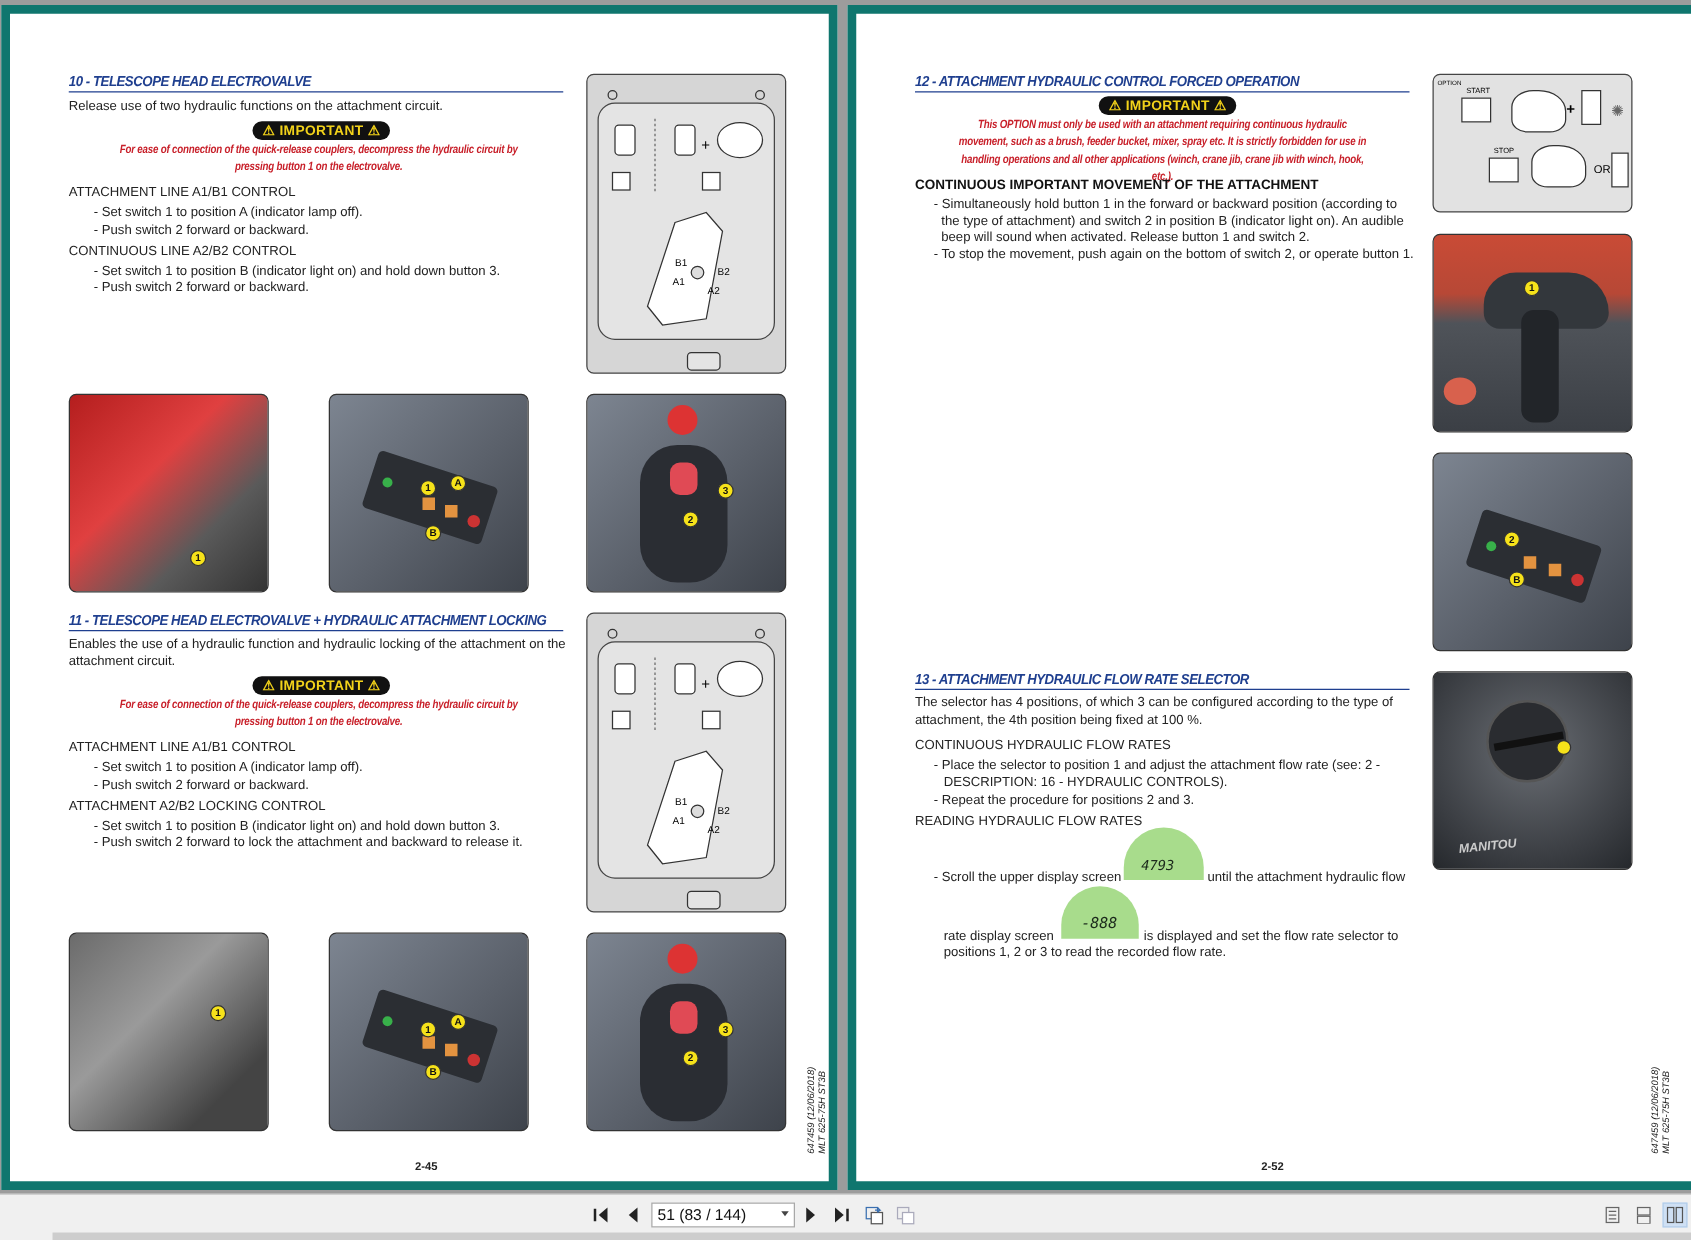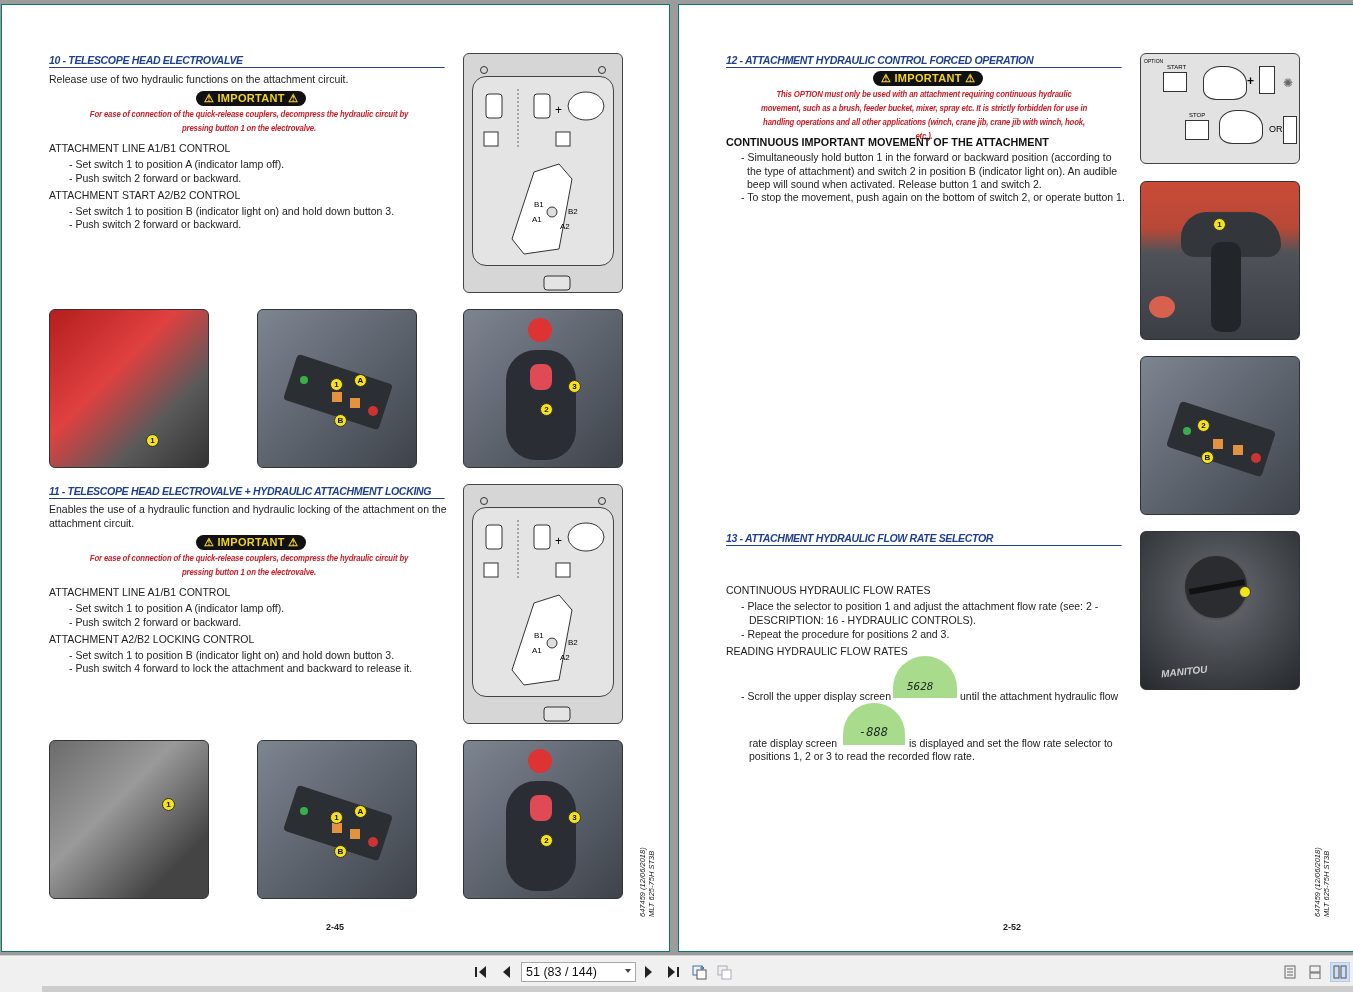--- a/index.html
+++ b/index.html
@@ -1,18 +1,18 @@
 <!DOCTYPE html>
 <html><head>
 <meta charset="utf-8">
 <style>
 *{box-sizing:border-box;margin:0;padding:0}
 html,body{width:1353px;height:992px;overflow:hidden;background:#9a9a9a;font-family:"Liberation Sans",sans-serif}
 .viewer{position:absolute;left:0;top:0;width:1353px;height:955px;background:#9c9c9c}
-.page{position:absolute;top:4px;height:948px;background:#fff;border:1px solid #0f766e}
+.page{position:absolute;top:4px;height:948px;background:#fff;border:7px solid #0f766e}
 .page.left{left:1px;width:669px}
 .page.right{left:678px;width:687px}
 .sec-title{position:absolute;font-style:italic;font-weight:bold;color:#1f3f8f;font-size:11.5px;letter-spacing:-0.4px;border-bottom:1px solid #1f3f8f;padding-bottom:1px;transform:scaleX(0.92);transform-origin:left}
 .txt{position:absolute;font-size:10.5px;color:#222;line-height:13.5px}
 .bul{padding-left:20px}
 .imp{position:absolute;background:#111;color:#f2d21a;font-weight:bold;font-size:11px;border-radius:9px;padding:1px 8px;letter-spacing:0.3px}
 .warn{position:absolute;color:#c8202a;font-style:italic;font-weight:bold;font-size:9.5px;text-align:center;line-height:14px;transform:scaleX(0.82);transform-origin:center;letter-spacing:-0.2px}
 .subhead{position:absolute;font-size:10.5px;color:#222}
 .boldhead{position:absolute;font-size:10.8px;font-weight:bold;color:#111}
 .photo{position:absolute;border:1px solid #333;border-radius:6px;overflow:hidden;background:linear-gradient(135deg,#7d8591,#5b616b 55%,#3e434b)}
@@ -36,21 +36,21 @@
 <div class="viewer">
 
   <div class="page left">
     <div class="sec-title" style="left:47px;top:49px;width:430px">10 - TELESCOPE HEAD ELECTROVALVE</div>
     <div class="txt" style="left:47px;top:68px;width:400px">Release use of two hydraulic functions on the attachment circuit.</div>
     <div class="imp" style="left:194px;top:86px">⚠ IMPORTANT ⚠</div>
     <div class="warn" style="left:47px;top:102px;width:400px">For ease of connection of the quick-release couplers, decompress the hydraulic circuit by pressing button 1 on the electrovalve.</div>
     <div class="subhead" style="left:47px;top:137px">ATTACHMENT LINE A1/B1 CONTROL</div>
     <div class="txt bul" style="left:47px;top:153px;width:400px">- Set switch 1 to position A (indicator lamp off).</div>
     <div class="txt bul" style="left:47px;top:167px;width:400px">- Push switch 2 forward or backward.</div>
-    <div class="subhead" style="left:47px;top:184px">ATTACHMENT START A2/B2 CONTROL</div>
+    <div class="subhead" style="left:47px;top:184px">CONTINUOUS LINE A2/B2 CONTROL</div>
     <div class="txt bul" style="left:47px;top:200px;width:400px">- Set switch 1 to position B (indicator light on) and hold down button 3.</div>
     <div class="txt bul" style="left:47px;top:213px;width:400px">- Push switch 2 forward or backward.</div>
 
     <div class="drawing" style="left:461px;top:48px;width:160px;height:240px">
       <div style="position:absolute;left:16px;top:12px;width:8px;height:8px;border:1px solid #333;border-radius:50%"></div>
       <div style="position:absolute;right:16px;top:12px;width:8px;height:8px;border:1px solid #333;border-radius:50%"></div>
       <div class="inner"></div>
       <svg style="position:absolute;left:0;top:0" width="160" height="240">
         <rect x="22" y="40" width="16" height="24" rx="3" fill="#fff" stroke="#333"></rect>
         <line x1="54" y1="35" x2="54" y2="95" stroke="#666" stroke-dasharray="2,2"></line>
@@ -92,21 +92,21 @@
 
     <div class="sec-title" style="left:47px;top:480px;width:430px">11 - TELESCOPE HEAD ELECTROVALVE + HYDRAULIC ATTACHMENT LOCKING</div>
     <div class="txt" style="left:47px;top:498px;width:400px">Enables the use of a hydraulic function and hydraulic locking of the attachment on the attachment circuit.</div>
     <div class="imp" style="left:194px;top:530px">⚠ IMPORTANT ⚠</div>
     <div class="warn" style="left:47px;top:546px;width:400px">For ease of connection of the quick-release couplers, decompress the hydraulic circuit by pressing button 1 on the electrovalve.</div>
     <div class="subhead" style="left:47px;top:581px">ATTACHMENT LINE A1/B1 CONTROL</div>
     <div class="txt bul" style="left:47px;top:597px;width:400px">- Set switch 1 to position A (indicator lamp off).</div>
     <div class="txt bul" style="left:47px;top:611px;width:400px">- Push switch 2 forward or backward.</div>
     <div class="subhead" style="left:47px;top:628px">ATTACHMENT A2/B2 LOCKING CONTROL</div>
     <div class="txt bul" style="left:47px;top:644px;width:400px">- Set switch 1 to position B (indicator light on) and hold down button 3.</div>
-    <div class="txt bul" style="left:47px;top:657px;width:420px">- Push switch 4 forward to lock the attachment and backward to release it.</div>
+    <div class="txt bul" style="left:47px;top:657px;width:420px">- Push switch 2 forward to lock the attachment and backward to release it.</div>
 
     <div class="drawing" style="left:461px;top:479px;width:160px;height:240px">
       <div style="position:absolute;left:16px;top:12px;width:8px;height:8px;border:1px solid #333;border-radius:50%"></div>
       <div style="position:absolute;right:16px;top:12px;width:8px;height:8px;border:1px solid #333;border-radius:50%"></div>
       <div class="inner"></div>
       <svg style="position:absolute;left:0;top:0" width="160" height="240">
         <rect x="22" y="40" width="16" height="24" rx="3" fill="#fff" stroke="#333"></rect>
         <line x1="54" y1="35" x2="54" y2="95" stroke="#666" stroke-dasharray="2,2"></line>
         <rect x="70" y="40" width="16" height="24" rx="3" fill="#fff" stroke="#333"></rect>
         <text x="91" y="60" font-size="12" font-family="Liberation Sans, sans-serif">+</text>
@@ -190,28 +190,29 @@
       <div class="callout" style="left:60px;top:94px">B</div>
     </div>
     <div class="photo" style="left:461px;top:526px;width:160px;height:159px;background:radial-gradient(circle at 50% 40%,#6a6e74,#3a3d42 70%,#25282c)">
       <div style="position:absolute;left:42px;top:22px;width:66px;height:66px;border-radius:50%;background:#2a2c30;border:2px solid #555"></div>
       <div style="position:absolute;left:48px;top:52px;width:56px;height:6px;background:#111;transform:rotate(-10deg)"></div>
       <div style="position:absolute;left:98px;top:54px;width:12px;height:12px;border-radius:50%;background:#f6e21a;border:1px solid #333"></div>
       <div style="position:absolute;left:20px;top:134px;font-size:10px;font-weight:bold;font-style:italic;color:#ccc;transform:rotate(-6deg)">MANITOU</div>
     </div>
 
     <div class="sec-title" style="left:47px;top:527px;width:430px">13 - ATTACHMENT HYDRAULIC FLOW RATE SELECTOR</div>
+    <div class="txt" style="left:47px;top:545px;width:400px">The selector has 4 positions, of which 3 can be configured according to the type of attachment, the 4th position being fixed at 100 %.</div>
     <div class="subhead" style="left:47px;top:579px">CONTINUOUS HYDRAULIC FLOW RATES</div>
     <div class="txt" style="left:62px;top:595px;width:385px;padding-left:8px;text-indent:-8px">- Place the selector to position 1 and adjust the attachment flow rate (see: 2 - DESCRIPTION: 16 - HYDRAULIC CONTROLS).</div>
     <div class="txt" style="left:62px;top:623px;width:385px">- Repeat the procedure for positions 2 and 3.</div>
     <div class="subhead" style="left:47px;top:640px">READING HYDRAULIC FLOW RATES</div>
 
     <div class="txt" style="left:62px;top:685px">- Scroll the upper display screen</div>
     <div class="lcd" style="left:214px;top:651px;width:64px;height:42px;border-radius:32px 32px 0 0">
-      <div style="position:absolute;left:14px;top:24px;font-size:11px;font-family:'DejaVu Sans Mono',monospace;color:#1c2a1c;font-style:italic">5628</div>
+      <div style="position:absolute;left:14px;top:24px;font-size:11px;font-family:'DejaVu Sans Mono',monospace;color:#1c2a1c;font-style:italic">4793</div>
     </div>
     <div class="txt" style="left:281px;top:685px">until the attachment hydraulic flow</div>
 
     <div class="txt" style="left:70px;top:732px">rate display screen</div>
     <div class="lcd" style="left:164px;top:698px;width:62px;height:42px;border-radius:31px 31px 0 0">
       <div style="position:absolute;left:16px;top:22px;font-size:12px;font-family:'DejaVu Sans Mono',monospace;color:#1c2a1c;font-style:italic">-888</div>
     </div>
     <div class="txt" style="left:230px;top:732px">is displayed and set the flow rate selector to</div>
     <div class="txt" style="left:70px;top:745px">positions 1, 2 or 3 to read the recorded flow rate.</div>
 

